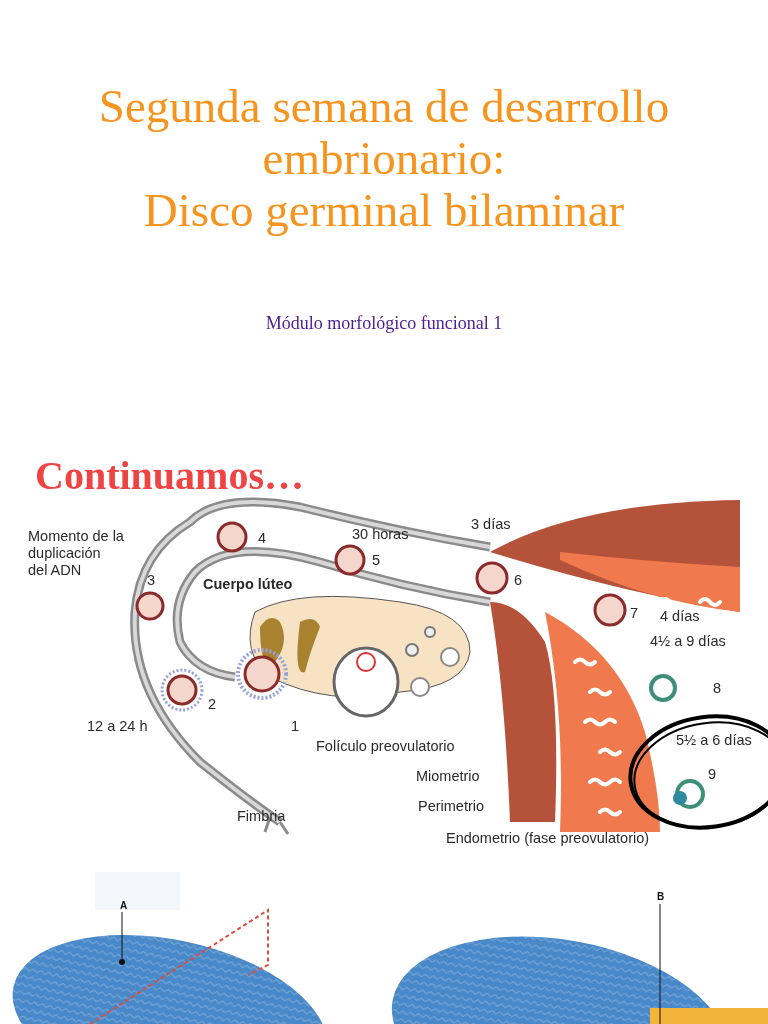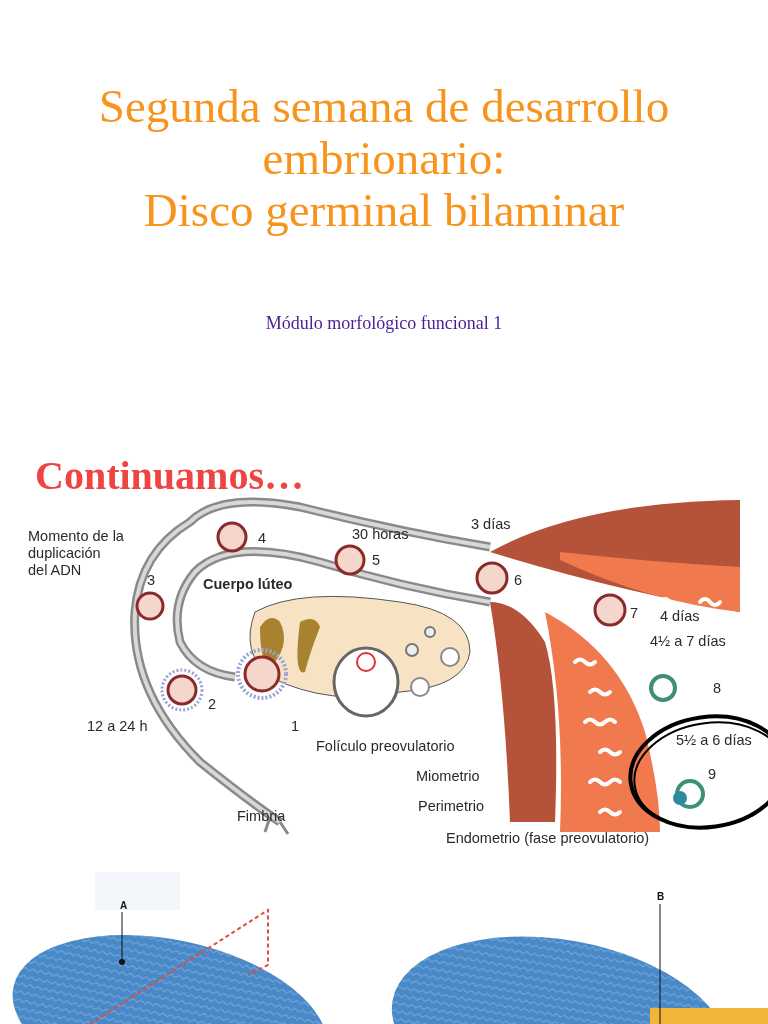--- a/index.html
+++ b/index.html
@@ -108,21 +108,21 @@
     </svg>
 
     <div class="lbl" style="left:28px;top:36px;text-align:left;width:116px;">
       <div>Momento de la</div>
       <div>duplicación</div>
       <div>del ADN</div>
     </div>
     <div class="lbl" style="left:352px;top:22px;margin-top:12px;">30 horas</div>
     <div class="lbl" style="left:454px;top:24px;margin-left:17px;">3 días</div>
     <div class="lbl" style="left:660px;top:116px;">4 días</div>
-    <div class="lbl" style="left:650px;top:141px;">4½ a 7 días</div>
+    <div class="lbl" style="left:650px;top:141px;">4½ a 9 días</div>
     <div class="lbl" style="left:676px;top:240px;">5½ a 6 días</div>
     <div class="lbl" style="left:203px;top:84px;font-weight:bold;">Cuerpo lúteo</div>
     <div class="lbl" style="left:87px;top:226px;">12 a 24 h</div>
     <div class="lbl" style="left:316px;top:246px;">Folículo preovulatorio</div>
     <div class="lbl" style="left:416px;top:276px;">Miometrio</div>
     <div class="lbl" style="left:418px;top:306px;">Perimetrio</div>
     <div class="lbl" style="left:237px;top:316px;">Fimbria</div>
     <div class="lbl" style="left:446px;top:338px;">Endometrio (fase preovulatorio)</div>
 
     <div class="lbl" style="left:291px;top:226px;">1</div>

